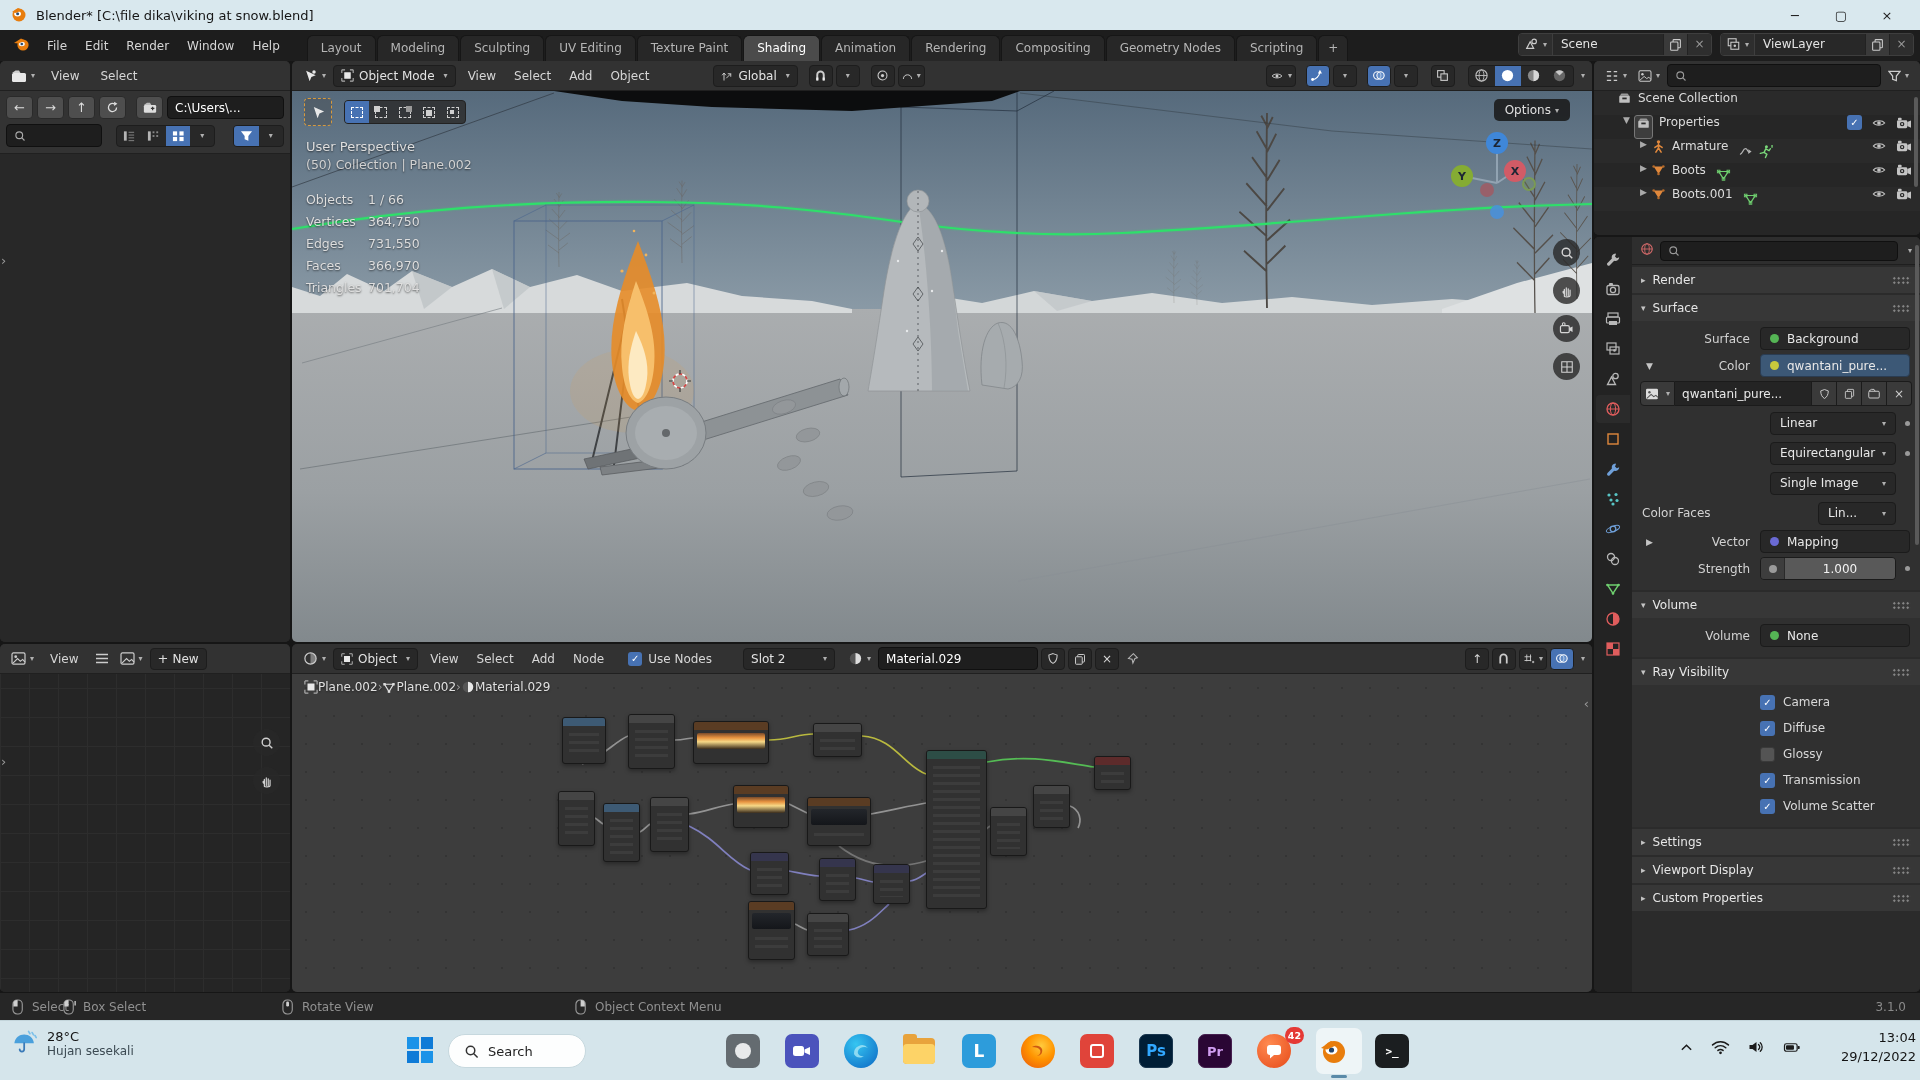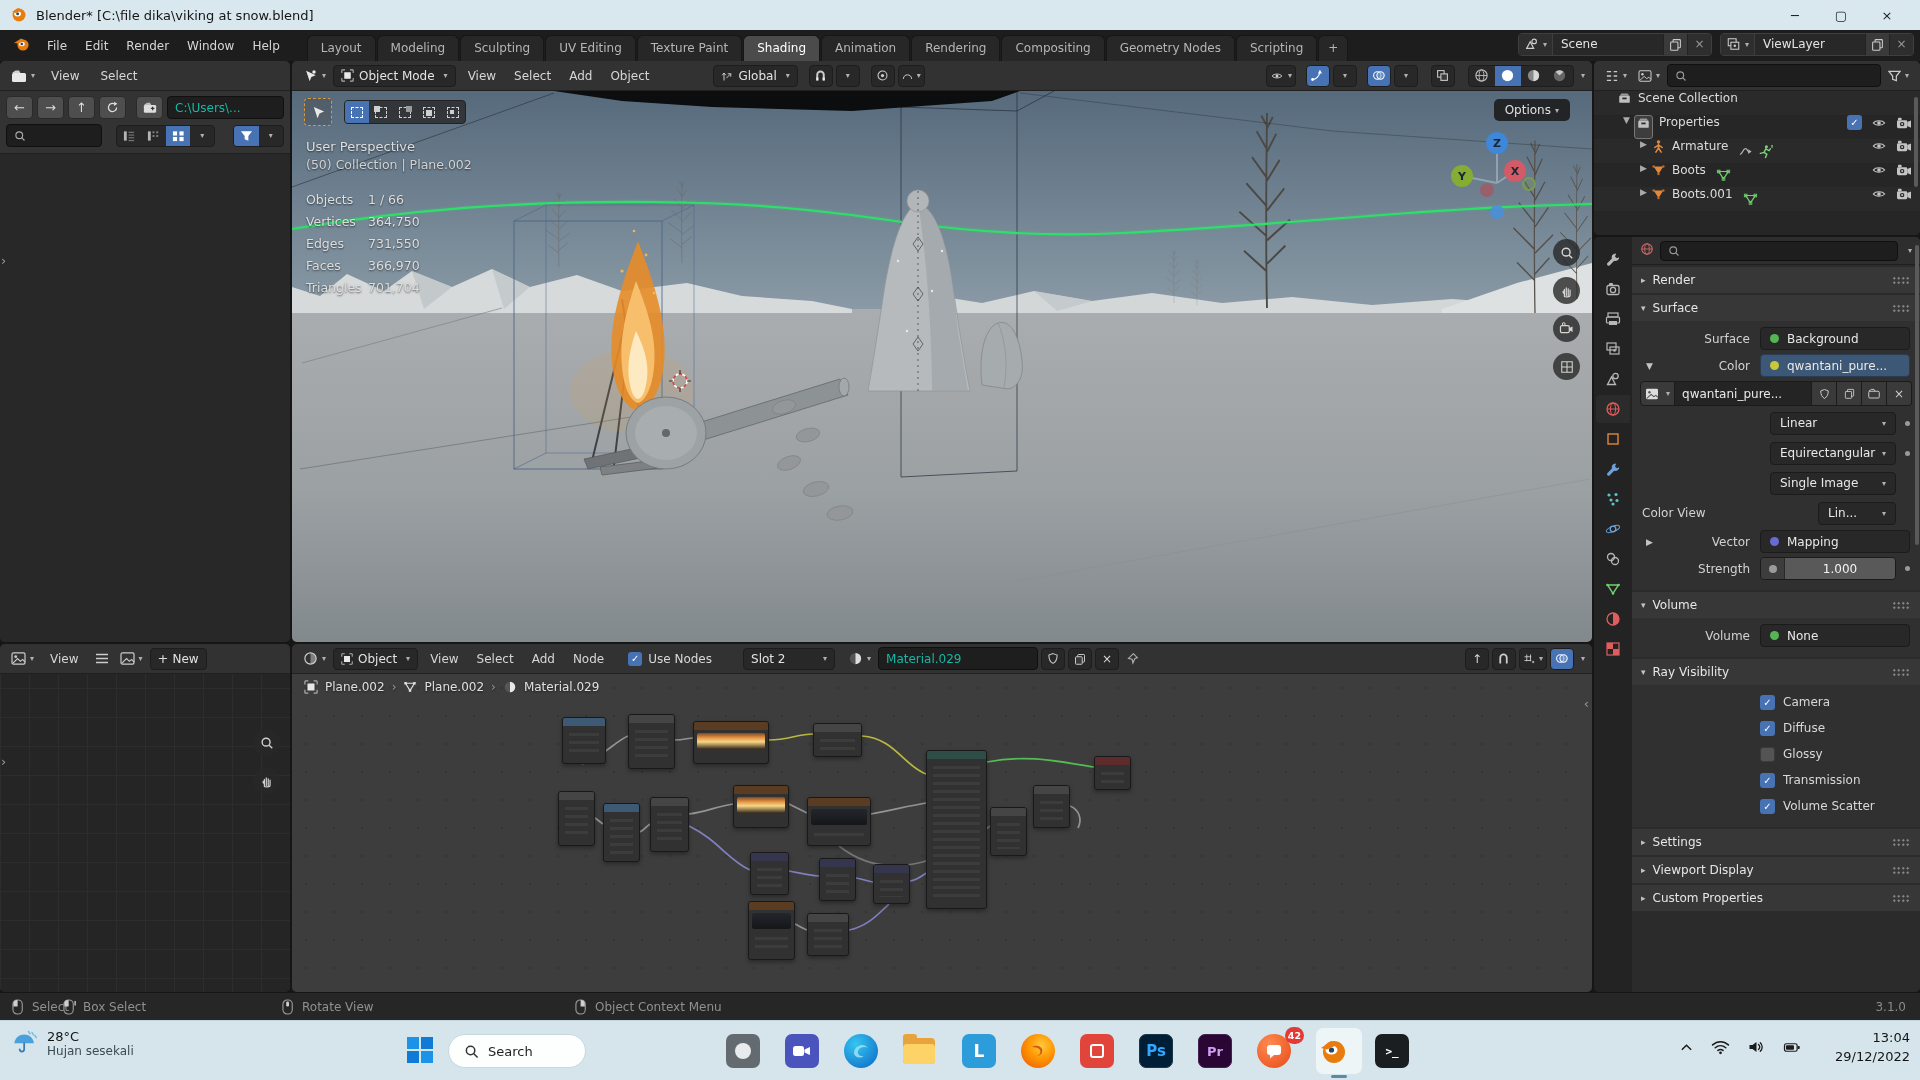--- a/index.html
+++ b/index.html
@@ -32,21 +32,21 @@
 .dd{display:flex;align-items:center;gap:5px;background:#282828;border:1px solid #1d1d1d;border-radius:4px;height:22px;padding:0 7px;color:#e3e3e3}
 .tgl{display:flex;align-items:center;justify-content:center;background:#282828;border:1px solid #1d1d1d;border-radius:4px;height:22px;min-width:24px;padding:0 3px}
 .tgl.on{background:#4772b3}
 .seg{display:flex;background:#282828;border:1px solid #1d1d1d;border-radius:4px;height:22px;overflow:hidden}
 .seg .s{width:26px;display:flex;align-items:center;justify-content:center}
 .seg .s.on{background:#4772b3}
 #filebrowser{left:0;top:61px;width:290px;height:581px}
 #fb-tools{background:#333;padding:5px 6px 6px;display:flex;flex-direction:column;gap:5px;border-bottom:1px solid #202020}
 .fbrow{display:flex;align-items:center;gap:4px}
 .navb{width:27px;height:23px;background:#4e4e4e;border:1px solid #2a2a2a;border-radius:4px;display:flex;align-items:center;justify-content:center;color:#ddd;font-size:13px}
-.field{background:#1e1e1e;border:1px solid #101010;border-radius:4px;height:23px;display:flex;align-items:center;padding:0 7px;color:#14b8a6}
+.field{background:#1e1e1e;border:1px solid #101010;border-radius:4px;height:23px;display:flex;align-items:center;padding:0 7px;color:#ffffff}
 #fb-list{flex:1;background:#282828}
 #imageeditor{left:0;top:644px;width:290px;height:348px;display:flex;flex-direction:column}
 #ie-canvas{flex:1;background:#252525;position:relative;background-image:linear-gradient(#2d2d2d 1px,transparent 1px),linear-gradient(90deg,#2d2d2d 1px,transparent 1px);background-size:29px 29px;background-position:0 14px}
 .float-btn{position:absolute;width:27px;height:27px;border-radius:50%;background:rgba(40,40,40,.8);display:flex;align-items:center;justify-content:center}
 .edge-arrow{position:absolute;color:#9a9a9a;font-size:13px}
 #viewport{left:292px;top:61px;width:1300px;height:581px;display:flex;flex-direction:column}
 #vp-scene{position:relative;flex:1;overflow:hidden}
 #vp-scene>svg{position:absolute;inset:0}
 #vp-stats{position:absolute;left:14px;top:48px;text-shadow:0 1px 2px rgba(0,0,0,.6);color:#dedede;font-size:13px}
 #vp-stats .sub{margin-top:3px;font-size:12.5px;color:#d2d2d2}
@@ -59,21 +59,21 @@
 .selgrp .s{width:24px;height:22px;display:flex;align-items:center;justify-content:center}
 .selgrp .s.on{background:#4772b3}
 .mini{width:12px;height:11px;border:1px dashed #cfcfcf;position:relative}
 .mini i{position:absolute;width:6px;height:6px;background:#cfcfcf}
 #optionsbtn{position:absolute;right:22px;top:8px;background:rgba(26,26,26,.88);border-radius:5px;padding:4px 11px;color:#e0e0e0;display:flex;align-items:center}
 #gizmo{position:absolute;right:40px;top:30px;width:110px;height:110px}
 .gz{position:absolute;border-radius:50%;display:flex;align-items:center;justify-content:center;font-size:11px;font-weight:bold;color:#1c2533}
 #vp-side{position:absolute;right:12px;top:148px;display:flex;flex-direction:column;gap:11px}
 #shader{left:292px;top:644px;width:1300px;height:348px;display:flex;flex-direction:column}
 #node-canvas{position:relative;flex:1;background:#3d3d3d;background-image:radial-gradient(#343434 1px,transparent 1px);background-size:28px 28px}
-#crumb{position:absolute;left:12px;top:6px;display:flex;align-items:flex-start;gap:7px;color:#e0e0e0;text-shadow:0 1px 2px rgba(0,0,0,.5)}
+#crumb{position:absolute;left:12px;top:6px;display:flex;align-items:flex-end;color:#e0e0e0;text-shadow:0 1px 2px rgba(0,0,0,.5)}
 .node{position:absolute;background:#313131;border:1px solid #191919;border-radius:3px;box-shadow:0 2px 4px rgba(0,0,0,.35)}
 .nhd{height:8px;border-radius:2px 2px 0 0}
 .npv{margin:3px;height:16px;border-radius:2px}
 .npv.sunset{background:linear-gradient(180deg,#7a4a2a,#e89440 30%,#f6d887 55%,#3a2c1c)}
 .npv.dark{background:linear-gradient(180deg,#23262b,#14161a)}
 .nrows{margin:3px;flex:1;background:repeating-linear-gradient(180deg,#3c3c3c 0 3px,transparent 3px 8px)}
 .node .nrows{position:absolute;left:3px;right:3px;bottom:3px;top:12px}
 .node.haspv .nrows{top:32px}
 #outliner{left:1594px;top:61px;width:326px;height:174px;display:flex;flex-direction:column}
 #ol-rows{flex:1;background:#262626;overflow:hidden;position:relative}
@@ -128,21 +128,21 @@
 #weather .t2{font-size:12px;color:#3c4a52}
 #startbtn{position:absolute;left:405px;top:14px}
 #searchpill{position:absolute;left:448px;top:13px;height:34px;min-width:138px;background:#fdfefe;border:1px solid #c6d8de;border-radius:17px;display:flex;align-items:center;gap:9px;padding:0 15px;color:#222;font-size:13px}
 #apps{position:absolute;left:726px;top:7px;display:flex;gap:13px}
 .app{width:46px;height:46px;border-radius:7px;display:flex;align-items:center;justify-content:flex-start;position:relative}
 .app.active{background:rgba(255,255,255,.6)}
 .app.active::after{content:"";position:absolute;bottom:-4px;left:15px;width:16px;height:3px;border-radius:2px;background:#5a8aa8}
 .tile{width:34px;height:34px;border-radius:7px;display:flex;align-items:center;justify-content:center;font-weight:bold}
 .badge{position:absolute;top:-1px;right:-1px;min-width:17px;height:17px;border-radius:9px;background:#e53935;color:#fff;font-size:9.5px;display:flex;align-items:center;justify-content:center;padding:0 3px;font-weight:bold}
 #tray{position:absolute;right:118px;top:18px;display:flex;gap:17px;align-items:center}
-#clock{position:absolute;right:10px;top:8px;text-align:right;font-size:13px;line-height:1.45;color:#141414}
+#clock{position:absolute;right:4px;top:8px;text-align:right;font-size:13px;line-height:1.45;color:#141414}
 </style>
 </head>
 <body>
 
 <div id="titlebar">
   <span><svg width="18" height="18" viewBox="0 0 18 18">
         <circle cx="9" cy="10" r="6.5" fill="#e87d0d"></circle>
         <ellipse cx="7.6" cy="8.8" rx="3.4" ry="2.6" fill="#fff"></ellipse>
         <circle cx="7.6" cy="8.8" r="1.5" fill="#2a4f75"></circle>
         <path d="M2 7 L8 3 L12 5 L6 8 Z" fill="#e87d0d"></path>
@@ -1249,21 +1249,21 @@
       </div>
       <div class="prow" style="height:30px">
         <span style="width:128px"></span>
         <span class="pdd" style="flex:1">
             <span>Single Image</span>
             <span class="chev">▾</span>
           </span>
         <span style="width:14px"></span>
       </div>
       <div class="prow" style="height:30px">
-        <span style="color:#d2d2d2">Color View</span>
+        <span style="color:#d2d2d2">Color Faces</span>
         <span style="flex:1"></span>
         <span class="pdd" style="width:78px">
             <span>Lin...</span>
             <span class="chev">▾</span>
           </span>
         <span style="width:14px"></span>
       </div>
       <div class="prow">
         <span class="pexp">▶</span>
         <span class="plabel">Vector</span>

